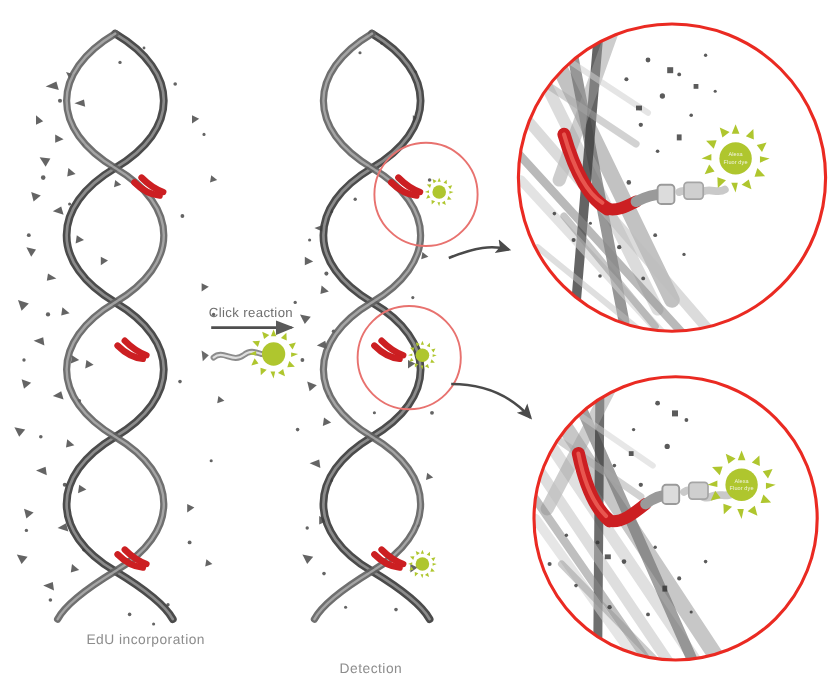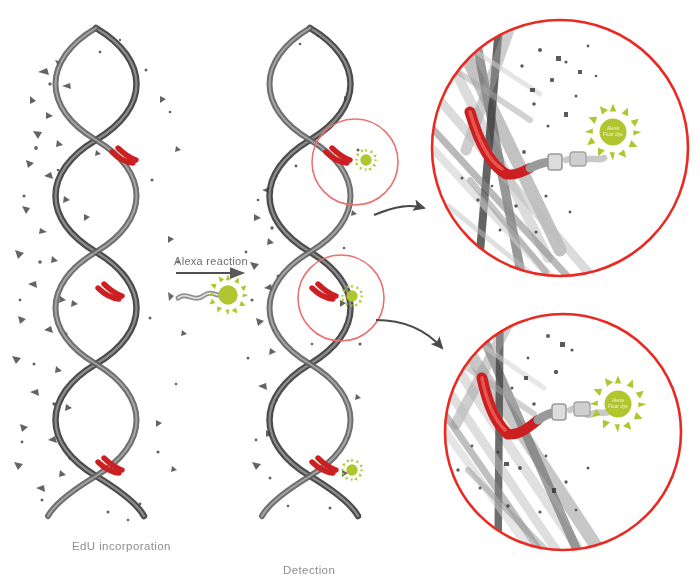--- a/index.html
+++ b/index.html
@@ -2,21 +2,21 @@
 <html><head>
 <meta charset="utf-8">
 <style>
   html,body{margin:0;padding:0;background:#ffffff;}
   body{width:700px;height:583px;position:relative;overflow:hidden;
        font-family:"Liberation Sans",sans-serif;}
   #figure{position:absolute;inset:0;}
   .svgroot{position:absolute;left:0;top:0;width:700px;height:583px;}
   .caption{
     position:absolute;color:#8d8d8d;font-size:11.5px;letter-spacing:.4px;
-    font-family:"Liberation Sans",sans-serif;white-space:nowrap;margin-top:12px;
+    font-family:"Liberation Sans",sans-serif;white-space:nowrap;
   }
   #cap-left{left:72px;top:528px;}
   #cap-mid{left:283px;top:552px;}
   #click-label{
     position:absolute;left:174px;top:255px;color:#6f6f6f;font-size:11px;
     letter-spacing:.3px;white-space:nowrap;
     font-family:"Liberation Sans",sans-serif;
   }
   .dyetext{
     font-family:"Liberation Sans",sans-serif;
@@ -442,18 +442,18 @@
           <rect x="560" y="342" width="5" height="5"></rect>
             <rect x="524" y="376" width="4" height="4"></rect>
           <rect x="504" y="462" width="5" height="4"></rect>
             <rect x="552" y="488" width="4" height="5"></rect>
         </g>
       </g>
       <circle cx="563" cy="432" r="118" fill="none" stroke="#ea2a22" stroke-width="2.6"></circle>
     </g>
   </svg>
 
-  <div id="click-label">Alexa reaction</div>
+  <div id="click-label">Click reaction</div>
 
   <div id="cap-left" class="caption">EdU incorporation</div>
 
   <div id="cap-mid" class="caption">Detection</div>
 </div>
 
 </body></html>

